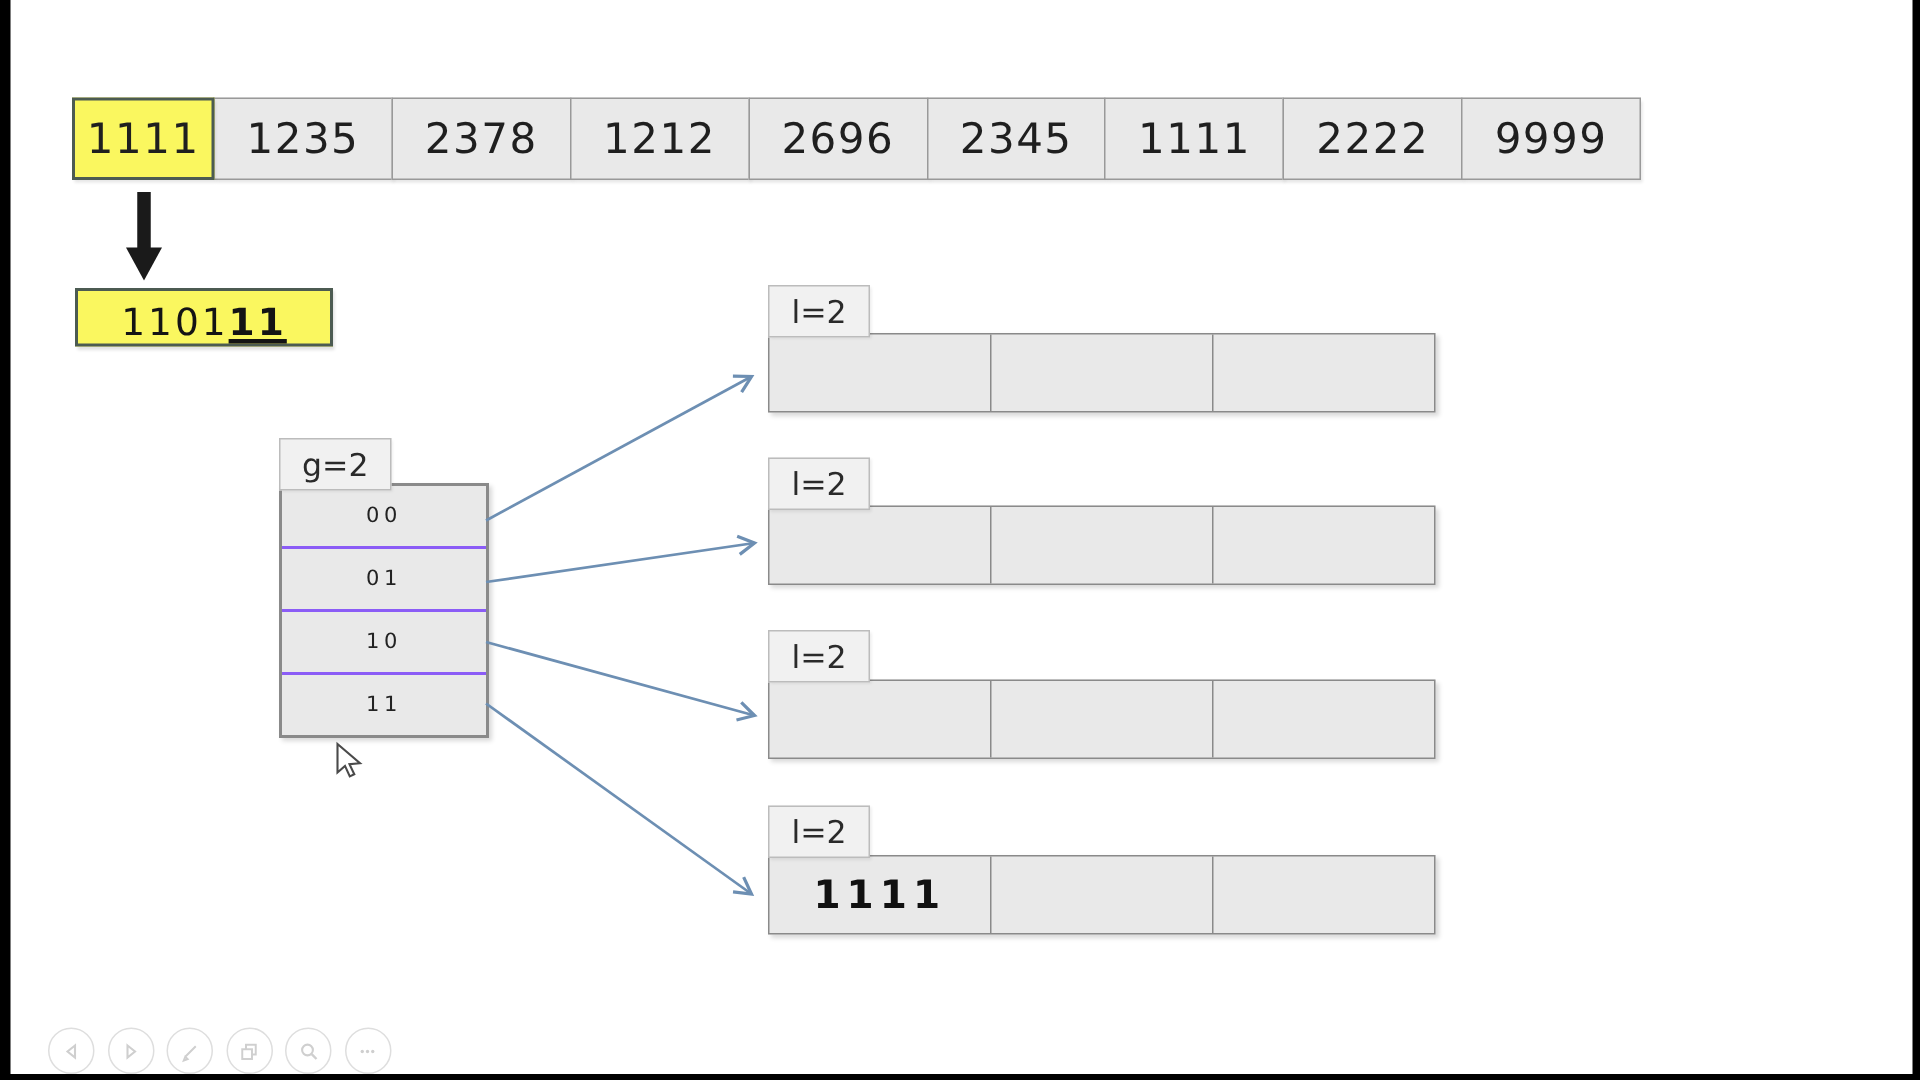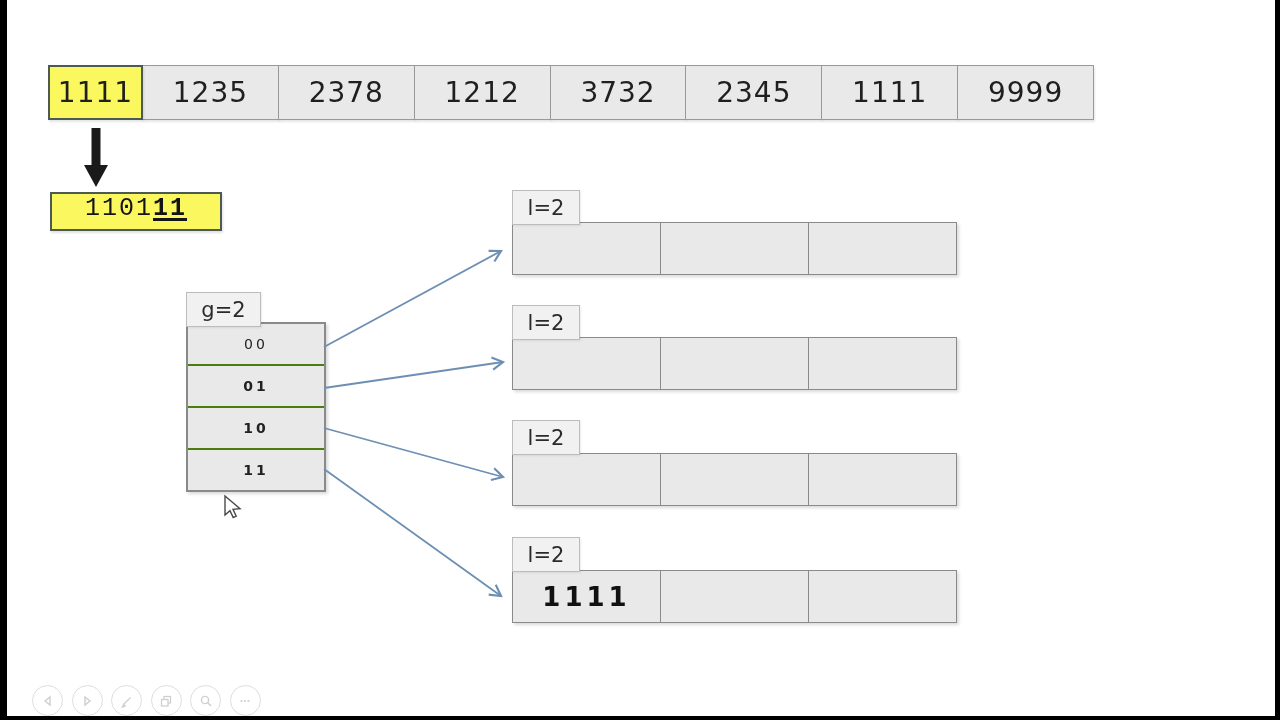--- a/index.html
+++ b/index.html
@@ -27,24 +27,23 @@
   }
   .top-row .cell.highlight{
     flex:0 0 91px;margin-left:0;
     background:#faf75f;border:2px solid #4c5b52;z-index:2;
   }
 
   
   .hash-box{
     position:absolute;left:50px;top:192px;width:168px;height:35px;
     background:#faf75f;border:2px solid #4c5b52;
-    display:flex;align-items:flex-start;justify-content:center;
+    display:flex;align-items:flex-end;justify-content:center;
     font-size:25px;color:#141414;letter-spacing:2px;
     box-shadow:1px 2px 2px rgba(0,0,0,0.12);
-    font-family:Liberation Mono, monospace;
   }
   .hash-box .suffix{
     font-weight:bold;text-decoration:underline;
     text-decoration-thickness:3px;text-underline-offset:3px;
   }
 
   
   .tab{
     position:absolute;height:33px;
     background:#f1f1f1;border:1px solid #bcbcbc;
@@ -57,21 +56,21 @@
   .dir-tab{left:186px;top:292px;width:73px;}
   .directory{
     position:absolute;left:186px;top:322px;width:136px;
     border:2px solid #8a8a8a;background:#e9e9e9;z-index:2;
     box-shadow:2px 2px 3px rgba(0,0,0,0.15);
   }
   .directory .entry{
     height:40px;display:flex;align-items:center;justify-content:center;
     font-size:14px;color:#222;letter-spacing:3px;
   }
-  .directory .entry + .entry{border-top:2px solid #4d7c0f;font-weight:bold;}
+  .directory .entry + .entry{border-top:2px solid #8b5cf6;}
 
   
   .bucket-row{
     position:absolute;left:512px;width:443px;height:51px;
     display:flex;border:1.5px solid #8a8a8a;background:#e9e9e9;z-index:2;
     box-shadow:2px 2px 3px rgba(0,0,0,0.15);
   }
   .bucket-row .bcell{
     flex:1;display:flex;align-items:center;justify-content:center;
     font-size:26px;color:#111;
@@ -104,23 +103,24 @@
 
 <div class="bar bar-left"></div>
 <div class="bar bar-right"></div>
 <div class="bar bar-bottom"></div>
 
 <div class="top-row">
   <div class="cell highlight">1111</div>
   <div class="cell">1235</div>
   <div class="cell">2378</div>
   <div class="cell">1212</div>
-  <div class="cell">3732</div>
+  <div class="cell">2696</div>
   <div class="cell">2345</div>
   <div class="cell">1111</div>
+  <div class="cell">2222</div>
   <div class="cell">9999</div>
 </div>
 
 <div class="hash-box">
   <span>1101</span>
     <span class="suffix">11</span>
 </div>
 
 <div class="tab dir-tab">g=2</div>
 <div class="directory">

